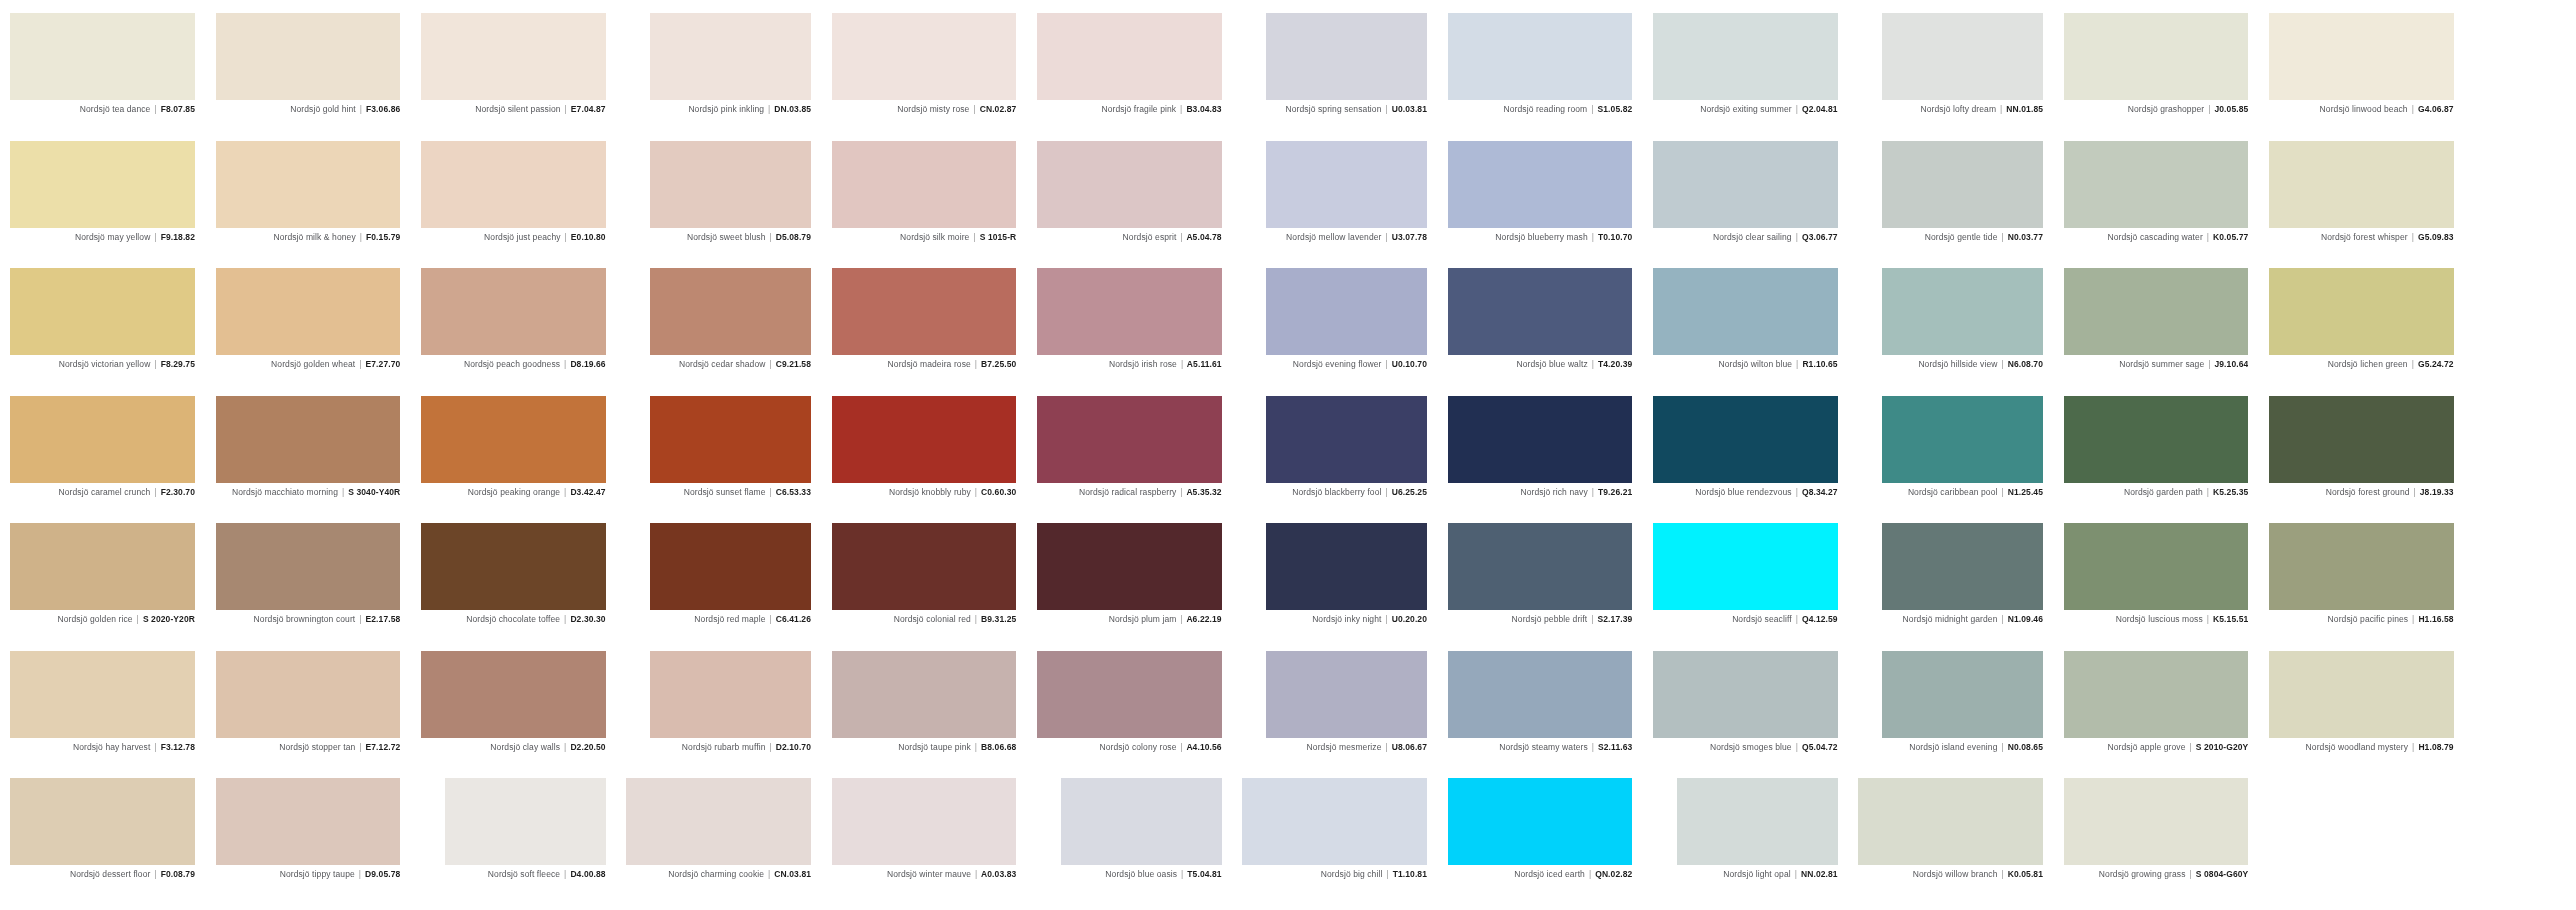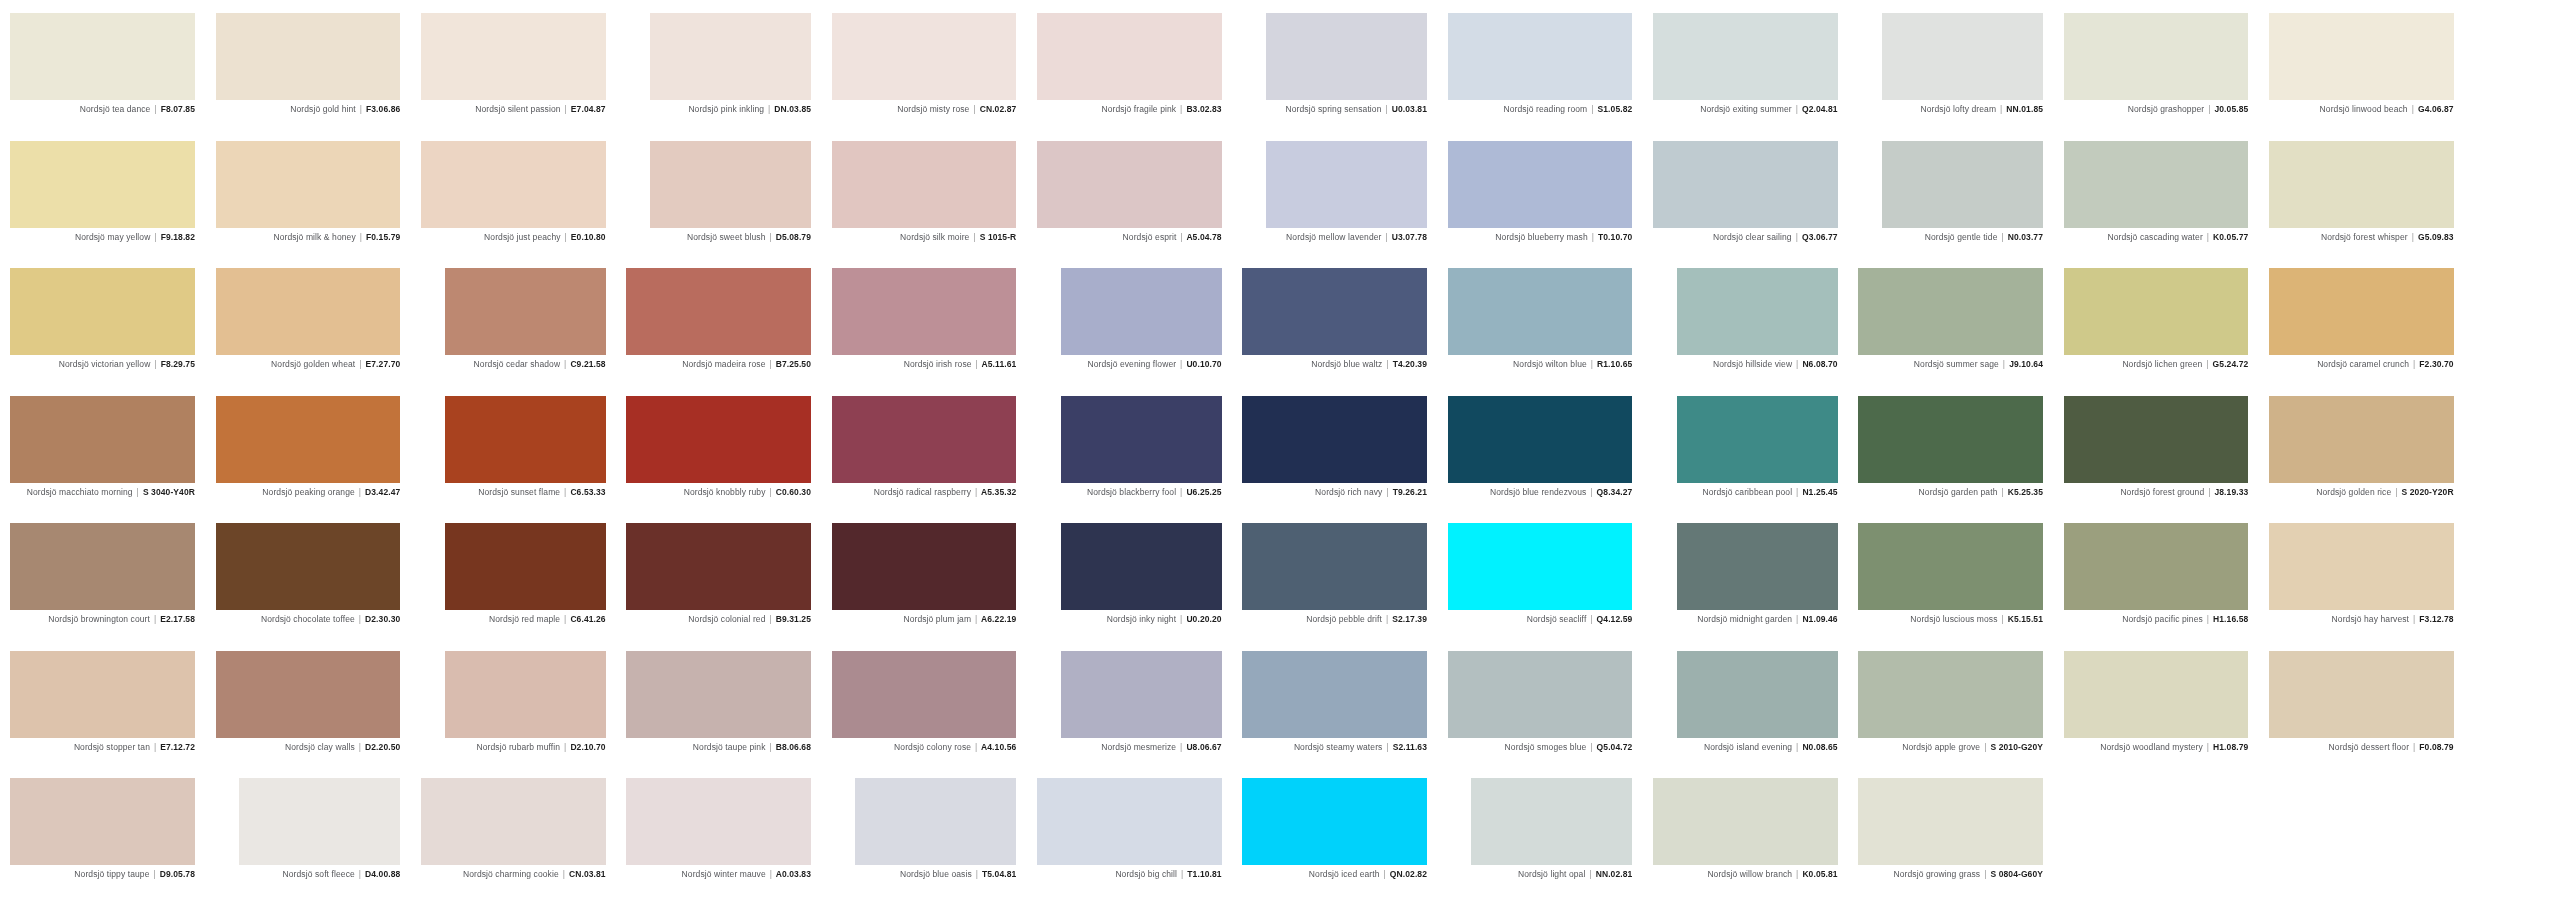--- a/index.html
+++ b/index.html
@@ -88,21 +88,21 @@
     <div class="swatch-cell gap-left">
       <div class="swatch-chip" style="background-color: rgb(239, 227, 220);"></div>
       <div class="swatch-label"><span class="nm">Nordsjö pink inkling </span><span class="sep">|</span><span class="code"> DN.03.85</span></div>
     </div>
     <div class="swatch-cell">
       <div class="swatch-chip" style="background-color: rgb(240, 227, 222);"></div>
       <div class="swatch-label"><span class="nm">Nordsjö misty rose </span><span class="sep">|</span><span class="code"> CN.02.87</span></div>
     </div>
     <div class="swatch-cell">
       <div class="swatch-chip" style="background-color: rgb(236, 219, 216);"></div>
-      <div class="swatch-label"><span class="nm">Nordsjö fragile pink </span><span class="sep">|</span><span class="code"> B3.02.83</span></div>
+      <div class="swatch-label"><span class="nm">Nordsjö fragile pink </span><span class="sep">|</span><span class="code"> B3.04.83</span></div>
     </div>
     <div class="swatch-cell gap-left">
       <div class="swatch-chip" style="background-color: rgb(212, 213, 222);"></div>
       <div class="swatch-label"><span class="nm">Nordsjö spring sensation </span><span class="sep">|</span><span class="code"> U0.03.81</span></div>
     </div>
     <div class="swatch-cell">
       <div class="swatch-chip" style="background-color: rgb(211, 220, 230);"></div>
       <div class="swatch-label"><span class="nm">Nordsjö reading room </span><span class="sep">|</span><span class="code"> S1.05.82</span></div>
     </div>
     <div class="swatch-cell">
@@ -170,20 +170,24 @@
       <div class="swatch-label"><span class="nm">Nordsjö forest whisper </span><span class="sep">|</span><span class="code"> G5.09.83</span></div>
     </div>
     <div class="swatch-cell">
       <div class="swatch-chip" style="background-color: rgb(224, 202, 134);"></div>
       <div class="swatch-label"><span class="nm">Nordsjö victorian yellow </span><span class="sep">|</span><span class="code"> F8.29.75</span></div>
     </div>
     <div class="swatch-cell">
       <div class="swatch-chip" style="background-color: rgb(227, 191, 146);"></div>
       <div class="swatch-label"><span class="nm">Nordsjö golden wheat </span><span class="sep">|</span><span class="code"> E7.27.70</span></div>
     </div>
+    <div class="swatch-cell">
+      <div class="swatch-chip" style="background-color: rgb(207, 166, 143);"></div>
+      <div class="swatch-label"><span class="nm">Nordsjö peach goodness </span><span class="sep">|</span><span class="code"> D8.19.66</span></div>
+    </div>
     <div class="swatch-cell gap-left">
       <div class="swatch-chip" style="background-color: rgb(189, 136, 113);"></div>
       <div class="swatch-label"><span class="nm">Nordsjö cedar shadow </span><span class="sep">|</span><span class="code"> C9.21.58</span></div>
     </div>
     <div class="swatch-cell">
       <div class="swatch-chip" style="background-color: rgb(185, 108, 94);"></div>
       <div class="swatch-label"><span class="nm">Nordsjö madeira rose </span><span class="sep">|</span><span class="code"> B7.25.50</span></div>
     </div>
     <div class="swatch-cell">
       <div class="swatch-chip" style="background-color: rgb(189, 144, 151);"></div>

